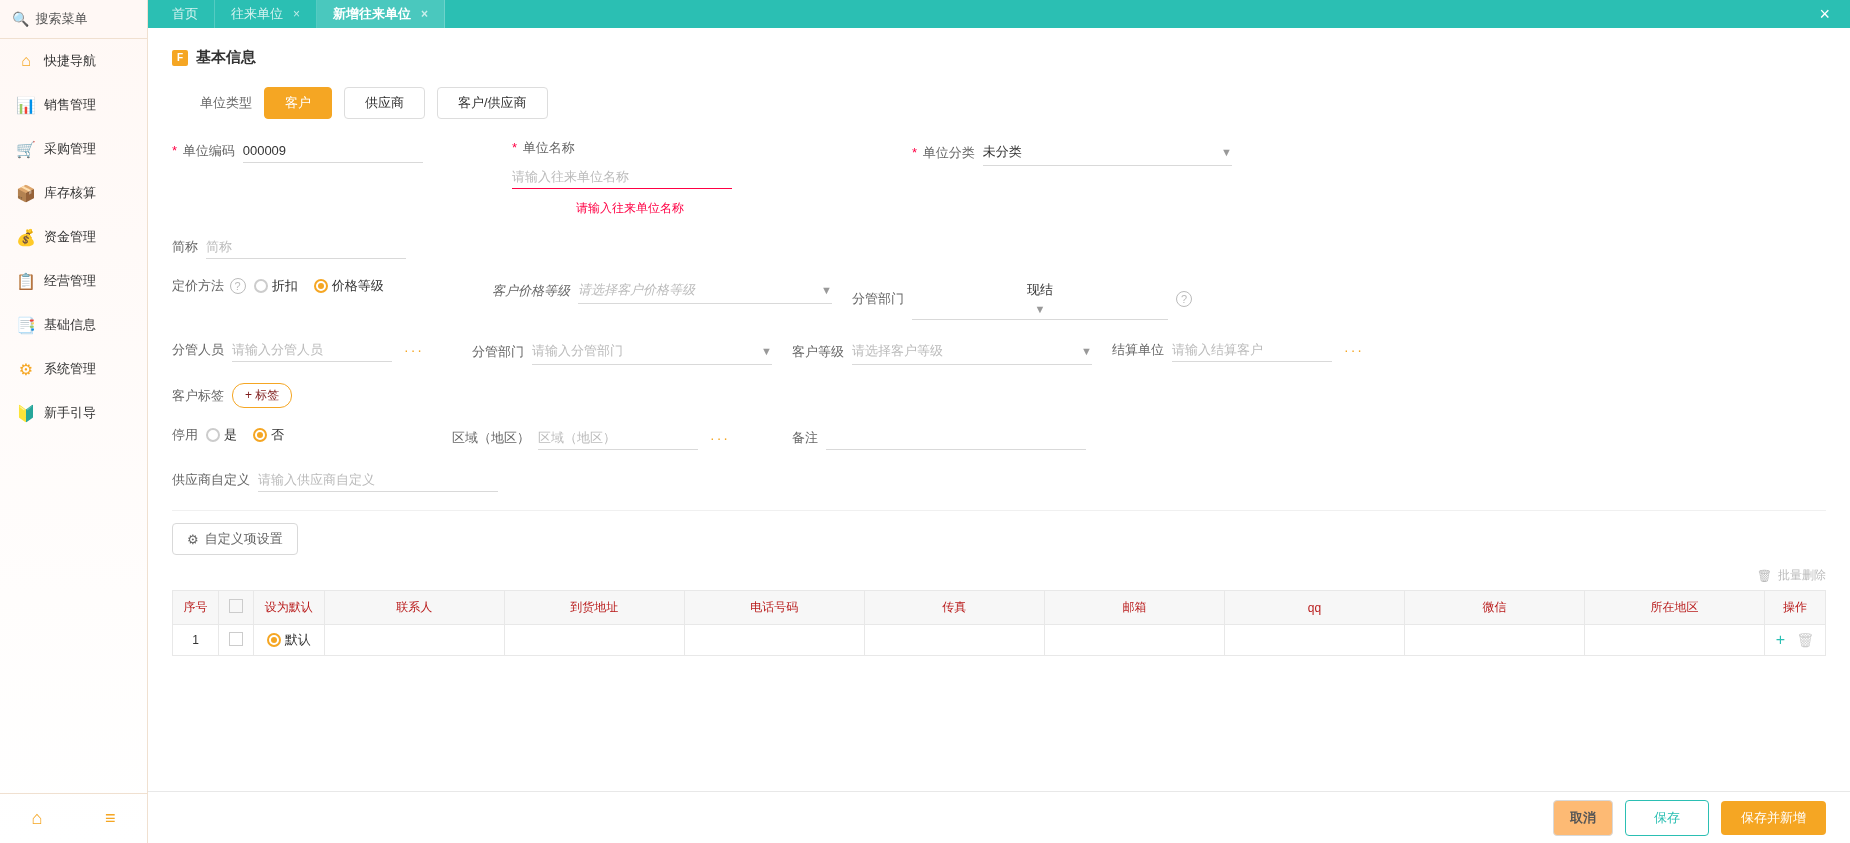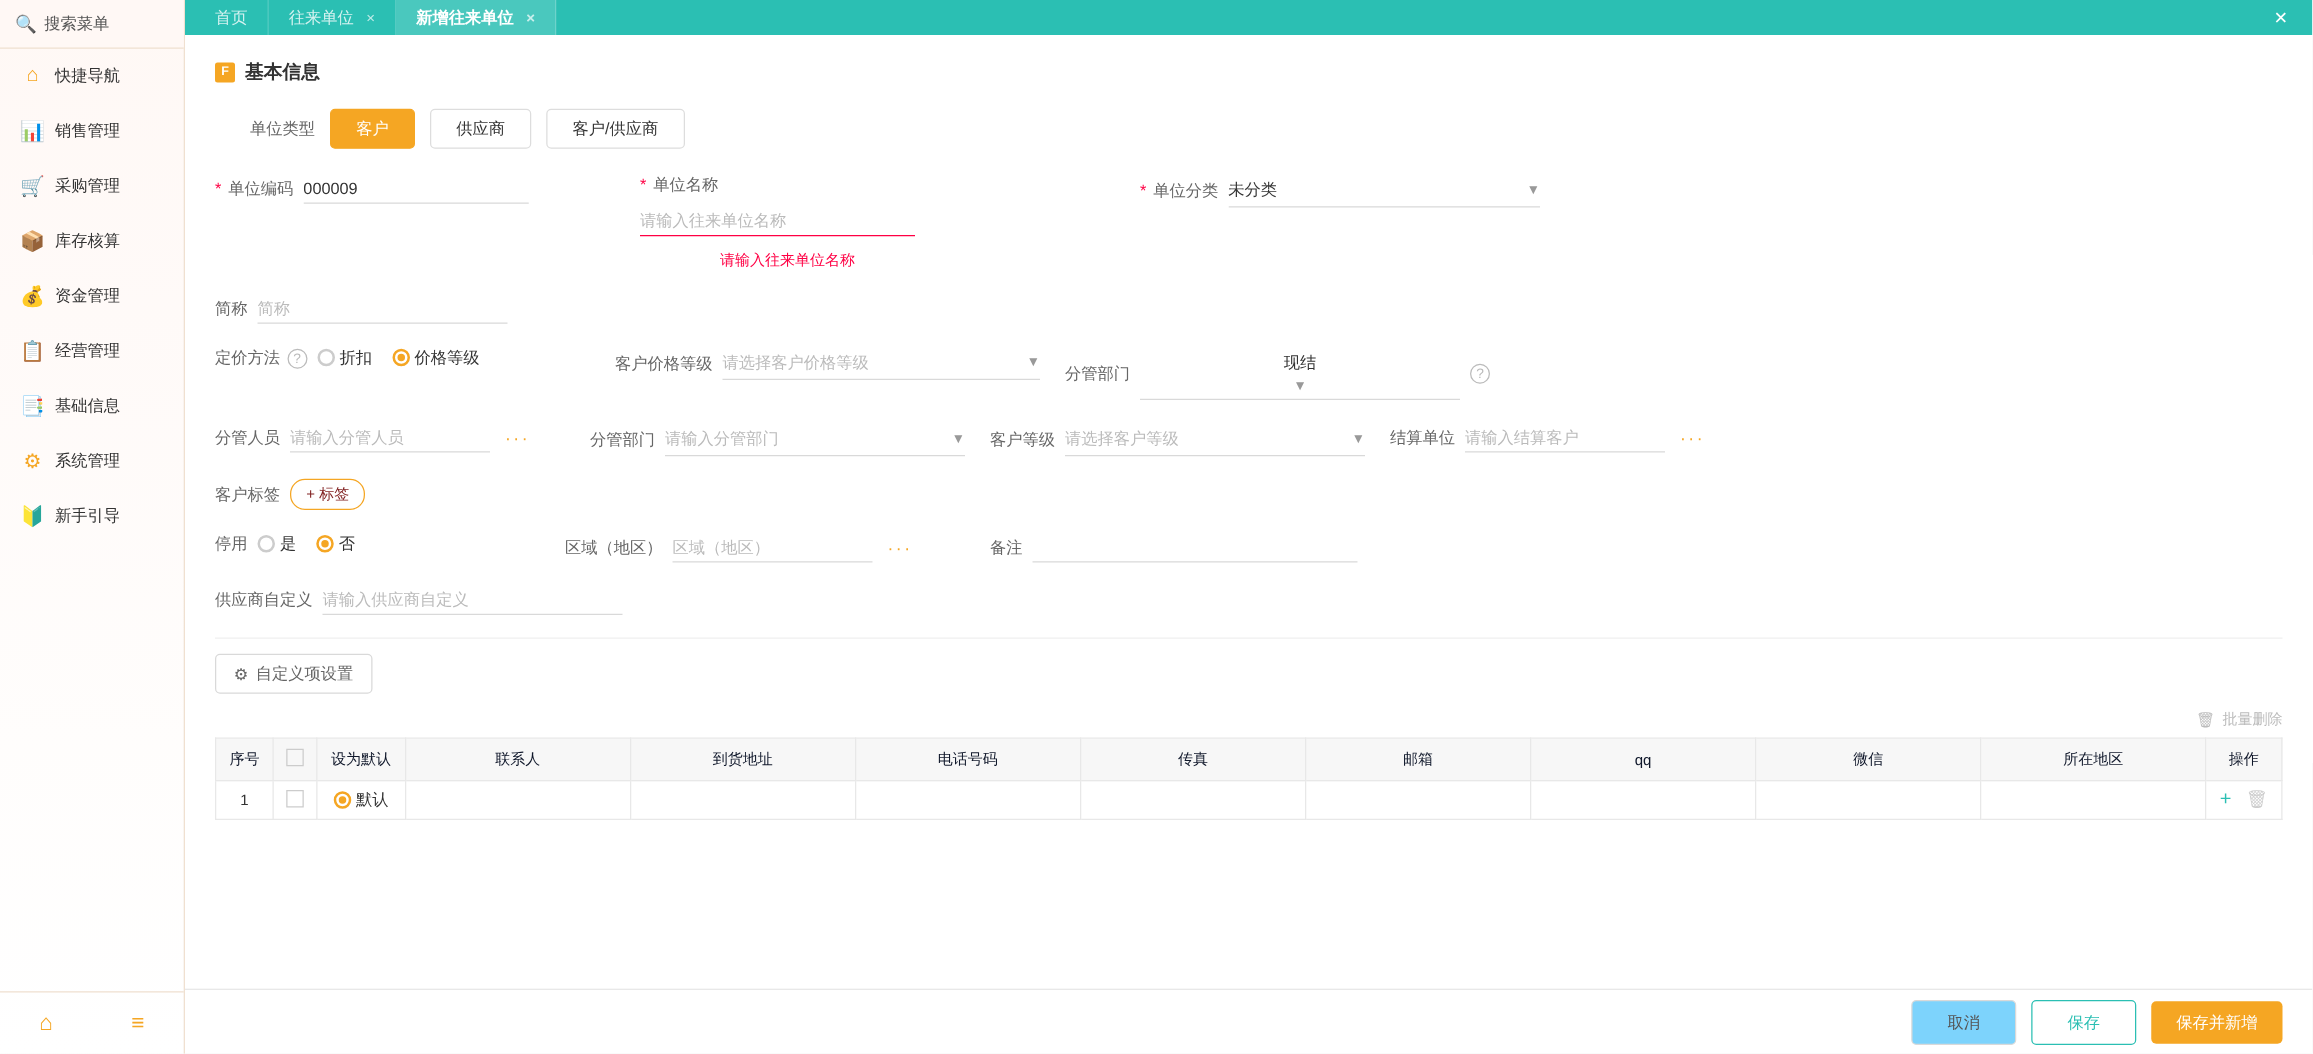--- a/index.html
+++ b/index.html
@@ -186,21 +186,21 @@
       background: #fff; margin-bottom: 12px;
     }
 
     
     .data-table { width: 100%; border-collapse: collapse; font-size: 12px; }
     .data-table th {
       background: #f7f7f7;
       border: 1px solid #e8e8e8;
       padding: 8px 10px;
       font-weight: normal;
-      color: #0f172a;
+      color: #b91c1c;
       text-align: center;
       white-space: nowrap;
     }
     .data-table td {
       border: 1px solid #e8e8e8;
       padding: 6px 10px;
       text-align: center;
       color: #333;
     }
     .checkbox-cell { width: 30px; }
@@ -215,27 +215,28 @@
       background: #fff;
       border-top: 1px solid #e8e8e8;
       display: flex;
       align-items: center;
       justify-content: flex-end;
       padding: 0 24px;
       gap: 12px;
       flex-shrink: 0;
     }
     .btn-cancel {
-      padding: 8px 28px;
+      padding: 8px 16px;
       border: 1px solid #d9d9d9;
       border-radius: 4px;
       cursor: pointer;
-      background: #7dd3fc;
+      background: #fdba74;
       color: #555;
       font-size: 13px;
+      font-weight: bold;
     }
     .btn-save {
       padding: 8px 28px;
       border: 1px solid #2bbfb3;
       border-radius: 4px;
       cursor: pointer;
       background: #fff;
       color: #2bbfb3;
       font-size: 13px;
     }
@@ -393,21 +394,21 @@
             <div class="radio-circle"></div>
             <span class="radio-label">折扣</span>
           </label>
           <label class="radio-item">
             <div class="radio-circle checked"></div>
             <span class="radio-label">价格等级</span>
           </label>
         </div>
       </div>
 
-      <div class="form-field" style="max-width: 340px;">
+      <div class="form-field" style="max-width: 340px; font-style: italic;">
         <span class="form-label">客户价格等级</span>
         <div class="form-select" style="min-width: 180px;">
           <span class="placeholder">请选择客户价格等级</span>
           <span class="arrow">▼</span>
         </div>
       </div>
 
       <div class="form-field" style="max-width: 340px;">
         <span class="form-label">分管部门</span>
         <div class="form-select" style="min-width: 140px; flex-direction: column;">

